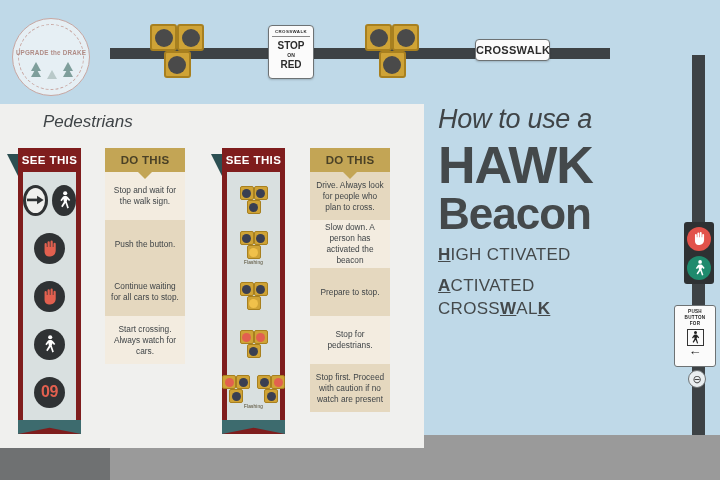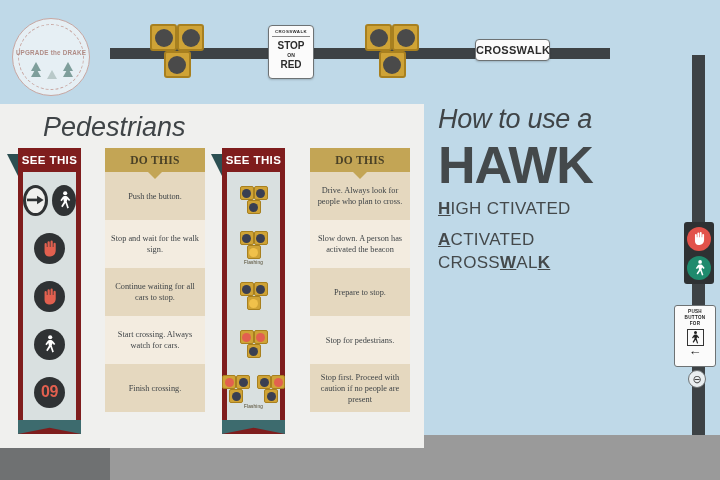--- a/index.html
+++ b/index.html
@@ -158,21 +158,21 @@
     border-left:5px solid transparent; border-right:5px solid transparent;
     border-bottom:9px solid #7e9e9b; }
 
   
   #panel {
     position:absolute; left:0; top:104px; width:424px; height:344px;
     background:#f0f0ee;
   }
   .col-title {
     position:absolute;
-    font-style:italic; font-size:27px; color:#3f4447;
+    font-style:italic; font-size:17px; color:#3f4447;
     font-family:"Liberation Sans", sans-serif;
   }
   #title-ped { left:43px; top:112px; }
   #title-drv { left:274px; top:112px; }
 
   
   .ribbon {
     position:absolute; width:63px;
     background:#7f1d1d;
   }
@@ -206,21 +206,21 @@
   .pc {
     width:31px;height:31px;border-radius:50%;
     background:#2f3234;
     display:flex;align-items:center;justify-content:center;
     position:relative;
   }
   .pc.outline { background:#f0f0ee; border:3px solid #2f3234; }
 
   
   .dothis {
-    position:absolute; width:100px;font-family:Liberation Serif, serif;
+    position:absolute; width:80px;
   }
   .dt-head {
     background:#c3a555; color:#4a4126;
     font-size:11.5px; font-weight:bold; letter-spacing:.3px;
     text-align:center; padding:6px 0;
     position:relative;
   }
   .dt-head:after{
     content:""; position:absolute; left:50%; margin-left:-7px; bottom:-7px;
     border-left:7px solid transparent; border-right:7px solid transparent;
@@ -418,25 +418,24 @@
           <span style="color:#e2604f;font-size:16px;font-weight:bold;letter-spacing:-.5px;text-align:right;">09</span>
         </div>
       </div>
 
     </div>
     <div class="rb-tail"></div>
   </div>
 
   <div class="dothis" id="dothis-ped">
     <div class="dt-head">DO THIS</div>
+    <div class="dt-row b">Stop and wait for the walk sign.</div>
     <div class="dt-row a">Push the button.</div>
-    <div class="dt-row b">Stop and wait for the walk sign.</div>
     <div class="dt-row a">Continue waiting for all cars to stop.</div>
     <div class="dt-row b">Start crossing. Always watch for cars.</div>
-    <div class="dt-row a">Finish crossing.</div>
   </div>
 
   <div class="ribbon" id="ribbon-drv">
     <div class="rb-fold"></div>
     <div class="rb-head">SEE THIS</div>
     <div class="rb-body">
 
       <div class="icon-cell">
         <div class="mini-grp">
           <div class="mini-row">
@@ -551,26 +550,27 @@
     </div>
     <div class="rb-tail"></div>
   </div>
 
   <div class="dothis" id="dothis-drv">
     <div class="dt-head">DO THIS</div>
     <div class="dt-row a">Drive. Always look for people who plan to cross.</div>
     <div class="dt-row b">Slow down. A person has activated the beacon</div>
     <div class="dt-row a">Prepare to stop.</div>
     <div class="dt-row b">Stop for pedestrians.</div>
-    <div class="dt-row a">Stop first. Proceed with caution if no people are present</div>
+    <div class="dt-row a">Stop first. Proceed with caution if no watch are present</div>
   </div>
 
   <div id="right">
     <div id="how-to">How to use a</div>
     <div id="hawk">HAWK</div>
+    <div id="beacon">Beacon</div>
 
     <div class="acro">
       <b>H</b><span>IGH CTIVATED</span>
     </div>
     <div class="acro" style="margin-top:8px;">
       <b>A</b><span>CTIVATED</span>
     </div>
     <div class="acro" style="margin-top:0;">
       <span>CROSS</span><b>W</b><span>AL</span><b>K</b>
     </div>

